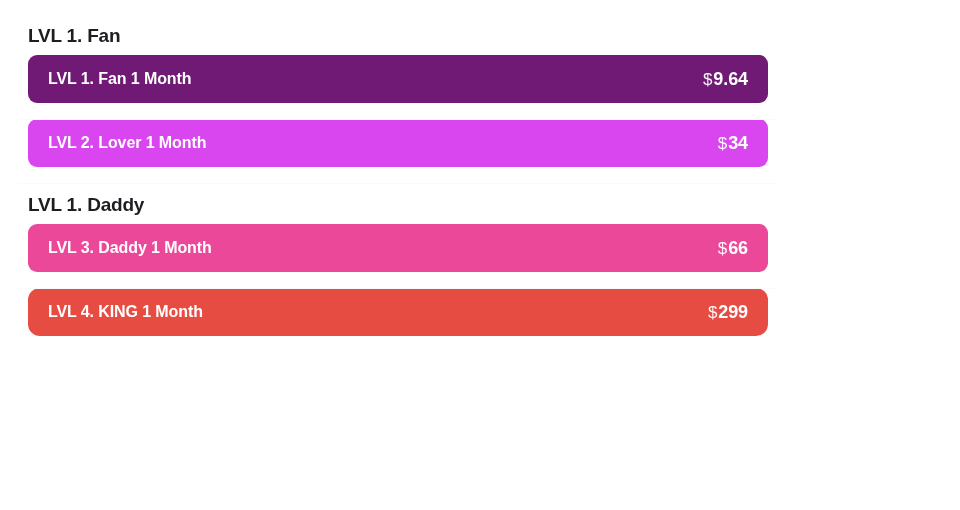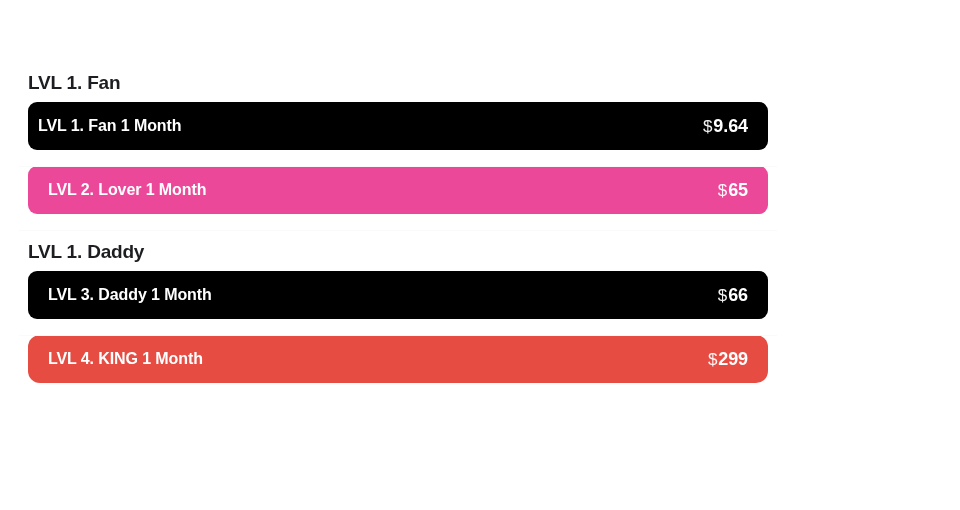--- a/index.html
+++ b/index.html
@@ -12,21 +12,20 @@
     background: #ffffff;
     font-family: "Liberation Sans", sans-serif;
     -webkit-font-smoothing: antialiased;
     overflow: hidden;
   }
 
   .tier-list {
     width: 796px;
     box-sizing: border-box;
     padding-top: 14px;
-    margin-top: 47px;
   }
 
   .tier-row {
     position: relative;
     box-sizing: border-box;
     padding: 0 19px;
   }
 
   
   .tier-row + .tier-row::before {
@@ -89,42 +88,42 @@
     opacity: 0.95;
   }
 </style>
 </head>
 <body>
 
 <div class="tier-list">
 
   <div class="tier-row">
     <h2 class="tier-heading">LVL 1. Fan</h2>
-    <div class="tier-bar" style="background-color: #000000; padding-left: 10px;">
+    <div class="tier-bar" style="background-color: #701a75;">
       <span class="tier-bar-label">LVL 1. Fan 1 Month</span>
       <span class="tier-bar-price">
         <span class="currency-symbol">$</span>
           <span>9.64</span>
       </span>
     </div>
   </div>
 
   <div class="tier-row">
-    <div class="tier-bar" style="background-color: #ec4899;">
+    <div class="tier-bar" style="background-color: #d946ef;">
       <span class="tier-bar-label">LVL 2. Lover 1 Month</span>
       <span class="tier-bar-price">
         <span class="currency-symbol">$</span>
-          <span>65</span>
+          <span>34</span>
       </span>
     </div>
   </div>
 
   <div class="tier-row">
     <h2 class="tier-heading">LVL 1. Daddy</h2>
-    <div class="tier-bar" style="background-color: #000000;">
+    <div class="tier-bar" style="background-color: #ec4899;">
       <span class="tier-bar-label">LVL 3. Daddy 1 Month</span>
       <span class="tier-bar-price">
         <span class="currency-symbol">$</span>
           <span>66</span>
       </span>
     </div>
   </div>
 
   <div class="tier-row">
     <div class="tier-bar" style="background-color: rgb(231, 76, 67); border-radius: 12px;">

